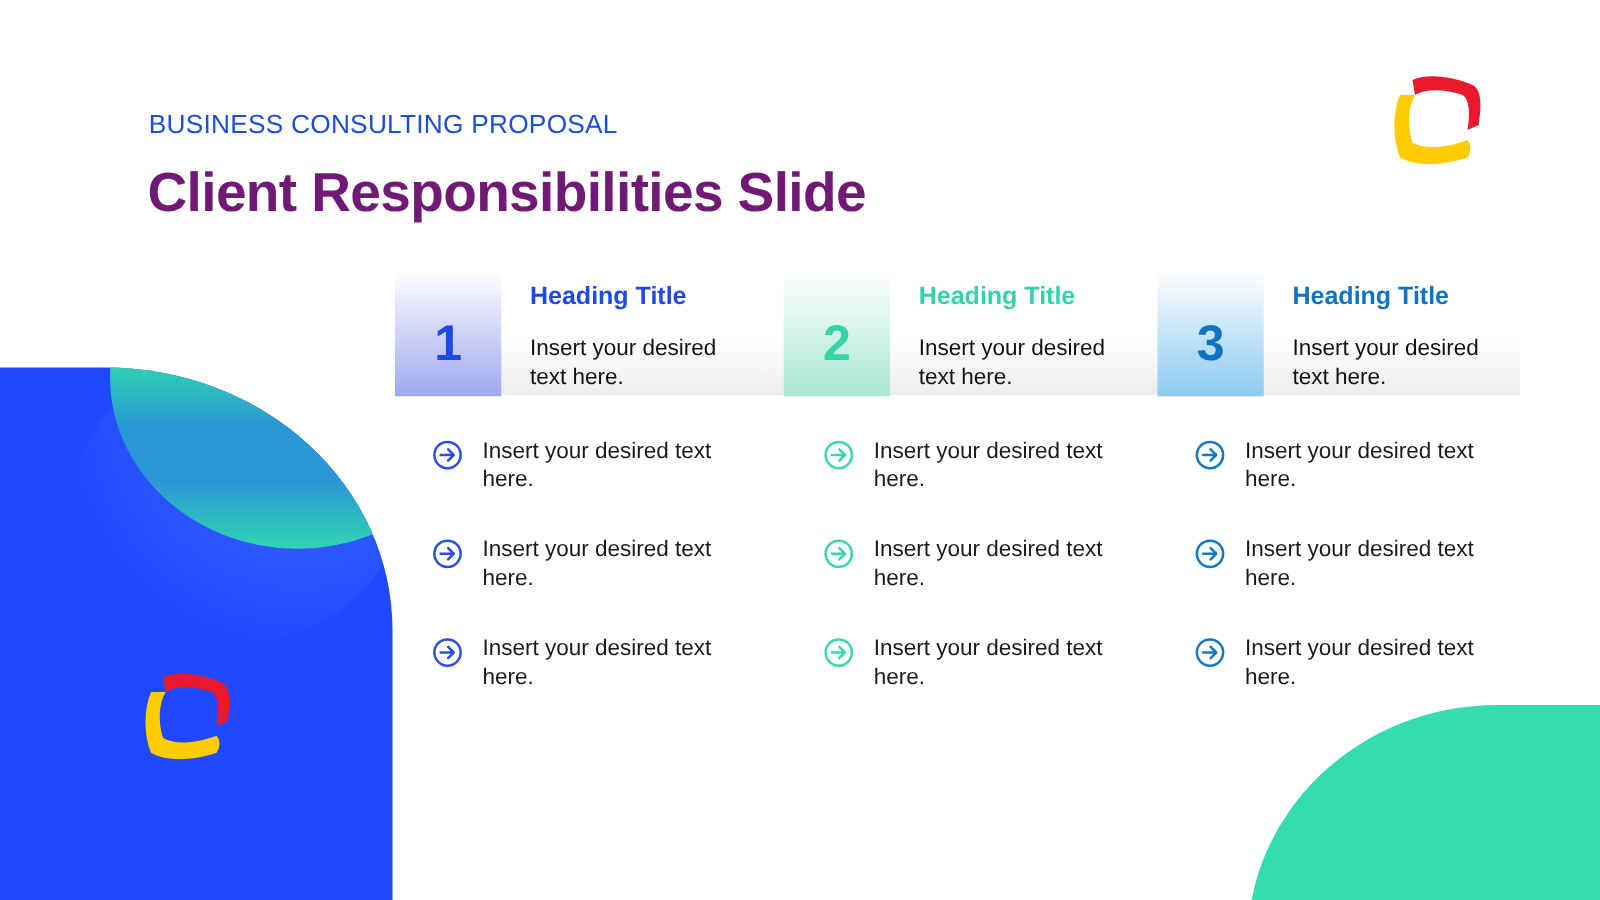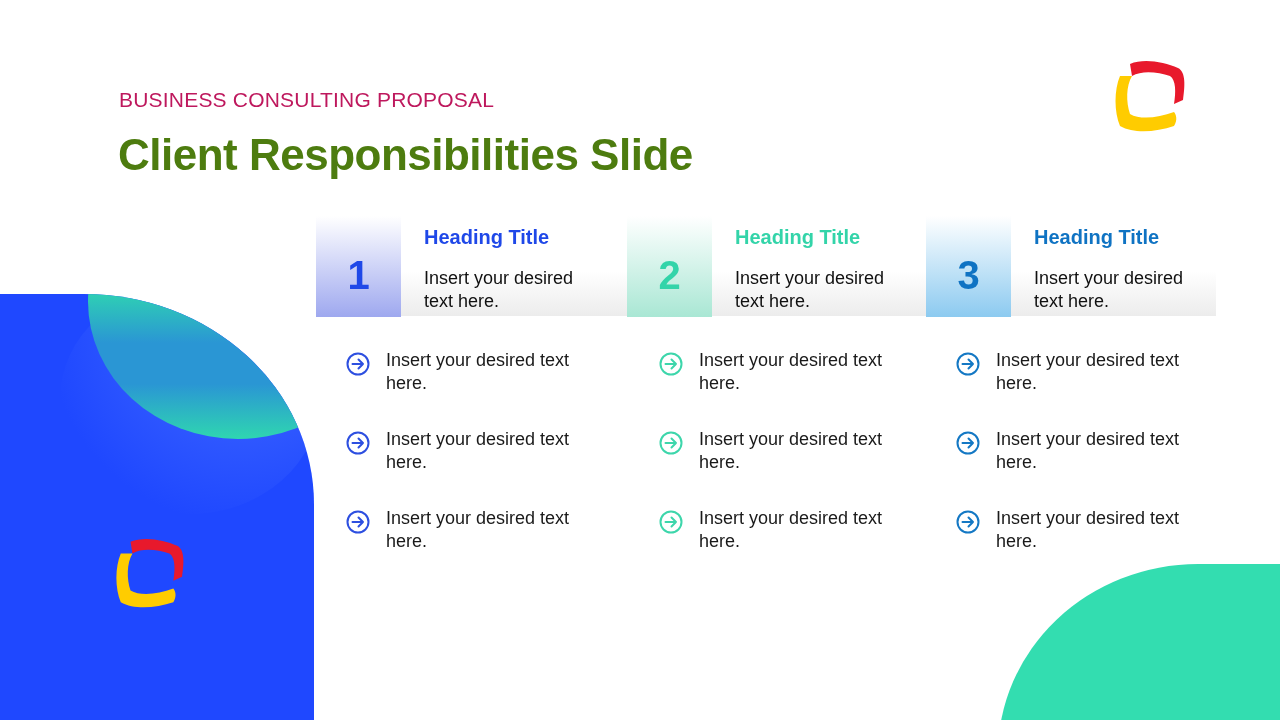--- a/index.html
+++ b/index.html
@@ -1,18 +1,18 @@
 <!DOCTYPE html>
 <html><head>
 <meta charset="utf-8">
 <style>
   html,body{margin:0;padding:0;}
   body{width:1280px;height:720px;position:relative;overflow:hidden;background:#ffffff;font-family:"Liberation Sans","DejaVu Sans",sans-serif;}
-  .subtitle{position:absolute;left:119px;top:88px;font-size:21px;color:#be185d;letter-spacing:0.2px;}
-  .title{position:absolute;left:118px;top:130px;font-size:44px;font-weight:bold;color:#4d7c0f;letter-spacing:-0.5px;}
+  .subtitle{position:absolute;left:119px;top:88px;font-size:21px;color:#1d4ed8;letter-spacing:0.2px;}
+  .title{position:absolute;left:118px;top:130px;font-size:44px;font-weight:bold;color:#701a75;letter-spacing:-0.5px;}
   .logo-top{position:absolute;left:1112px;top:56px;width:74px;height:78px;}
   .left-panel{position:absolute;left:0;top:294px;width:314px;height:426px;background:#1f48ff;border-top-right-radius:230px 210px;overflow:hidden;}
   .left-panel .glow{position:absolute;left:60px;top:-10px;width:260px;height:230px;border-radius:50%;background:radial-gradient(circle at 70% 20%, rgba(70,110,255,0.9), rgba(31,72,255,0) 75%);}
   .left-panel .bubble{position:absolute;left:88px;top:-130px;width:300px;height:275px;border-radius:50%;background:linear-gradient(to bottom,#2fd6b0 45%,#2a96d4 65%,#2a96d4 80%,#2fd6b0 100%);}
   .logo-bottom{position:absolute;left:113px;top:534px;width:72px;height:76px;}
   .teal-blob{position:absolute;left:998px;top:564px;width:340px;height:330px;background:#33ddb0;border-top-left-radius:200px 190px;}
   .strip{position:absolute;left:316px;top:216px;width:900px;height:100px;background:linear-gradient(to bottom,#ffffff 55%,#ececec 100%);}
   .num-box{position:absolute;top:216px;width:85px;height:101px;display:flex;align-items:center;justify-content:center;font-size:40px;font-weight:bold;padding-top:18px;box-sizing:border-box;}
   .nb1{left:316px;background:linear-gradient(to bottom,#ffffff,#9ea8ef);color:#1f48e8;}
   .nb2{left:627px;background:linear-gradient(to bottom,#ffffff,#a9e7d4);color:#33d4a9;}

